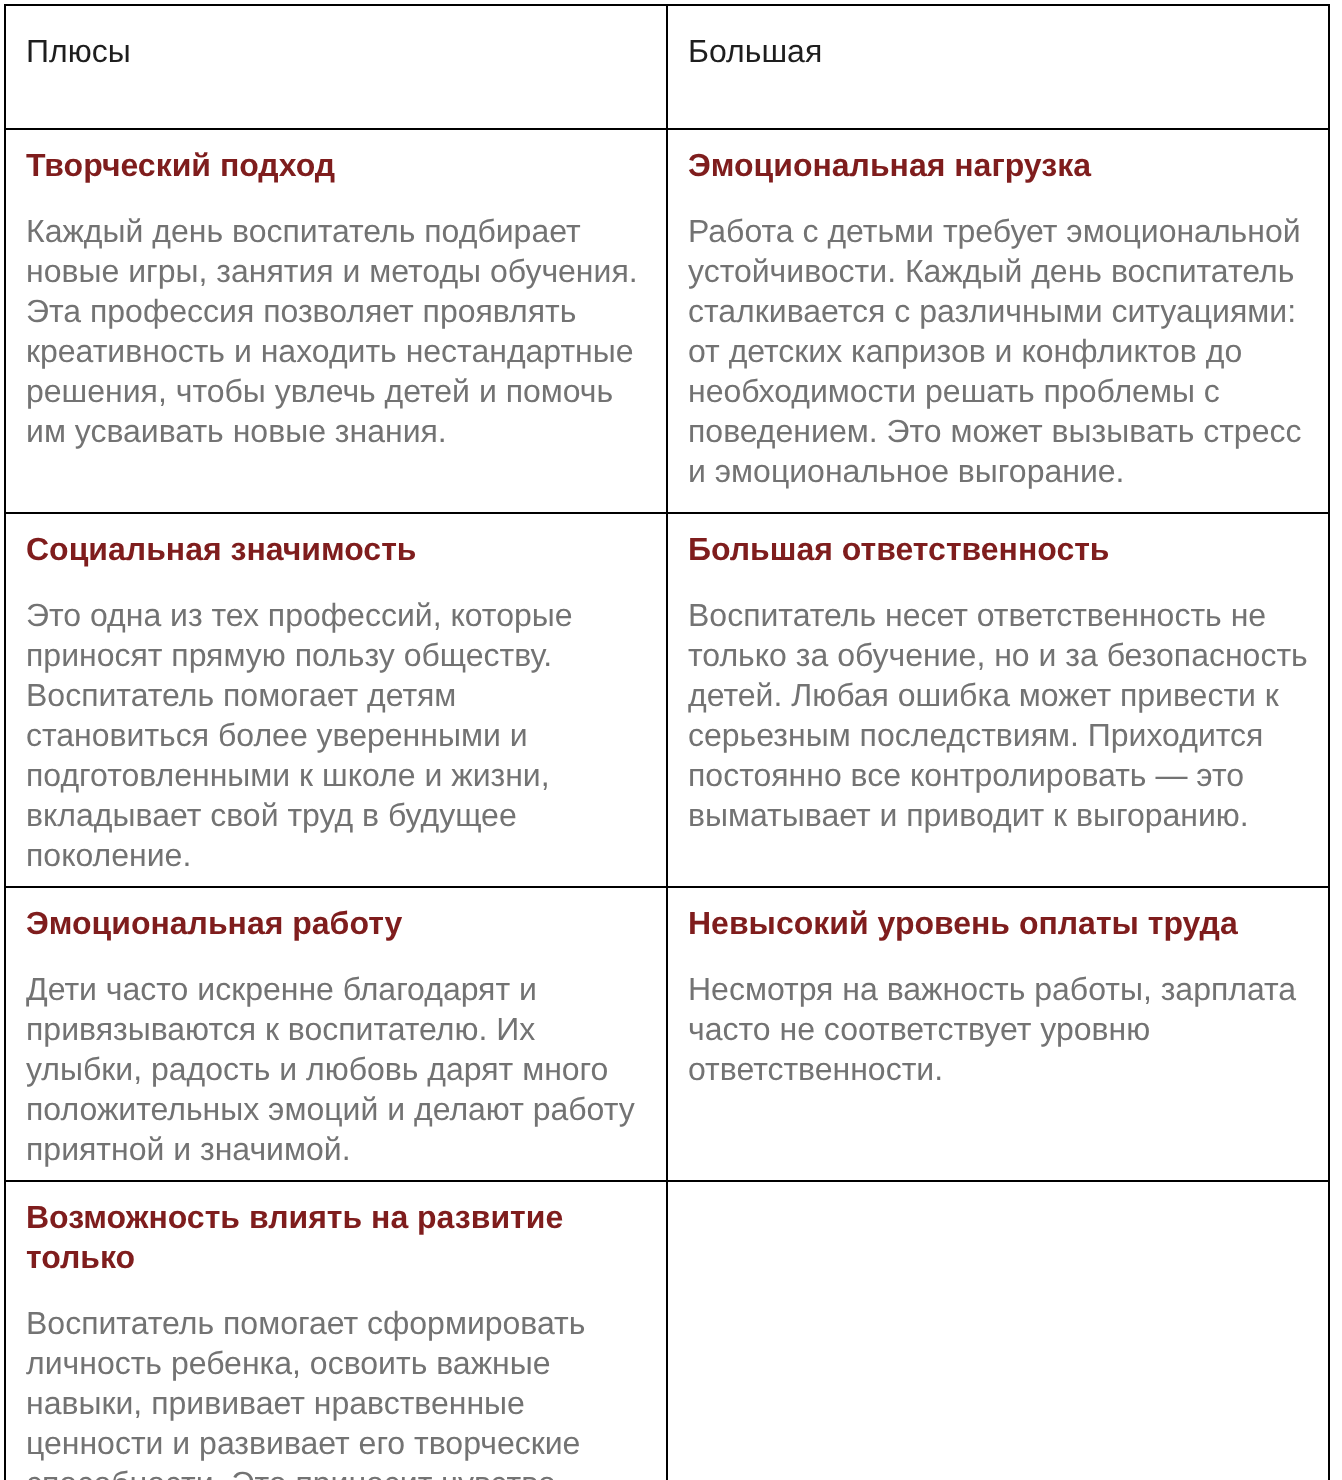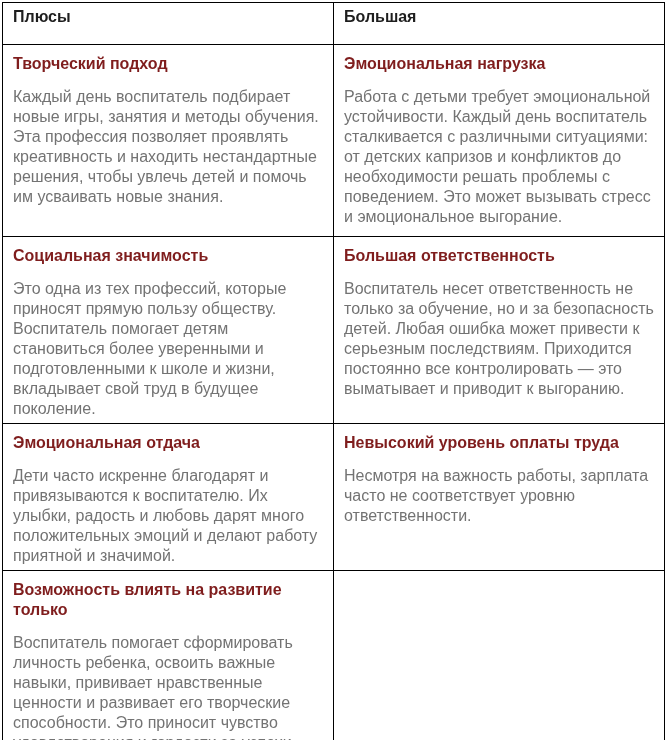--- a/index.html
+++ b/index.html
@@ -22,23 +22,23 @@
   }
   table.pros-cons th,
   table.pros-cons td {
     border: 1px solid #000000;
     vertical-align: top;
     text-align: left;
     padding: 9px 10px 4px 10px;
   }
   table.pros-cons th {
     height: 33px;
-    padding: 4px 10px;
+    padding: 14px 10px;
     font-size: 16px;
-    font-weight: bold;
+    font-weight: normal;
     color: #1e1e1e;
     line-height: 20px;
   }
   .cell-title {
     margin: 0 0 13px 0;
     font-size: 16px;
     font-weight: bold;
     color: #7f1d1d;
     line-height: 20px;
   }
@@ -79,21 +79,21 @@
         <h3 class="cell-title">Социальная значимость</h3>
         <p class="cell-text">Это одна из тех профессий, которые приносят прямую пользу обществу. Воспитатель помогает детям становиться более уверенными и подготовленными к школе и жизни, вкладывает свой труд в будущее поколение.</p>
       </td>
       <td>
         <h3 class="cell-title">Большая ответственность</h3>
         <p class="cell-text">Воспитатель несет ответственность не только за обучение, но и за безопасность детей. Любая ошибка может привести к серьезным последствиям. Приходится постоянно все контролировать — это выматывает и приводит к выгоранию.</p>
       </td>
     </tr>
     <tr class="r3">
       <td>
-        <h3 class="cell-title">Эмоциональная отдача</h3>
+        <h3 class="cell-title">Эмоциональная работу</h3>
         <p class="cell-text">Дети часто искренне благодарят и привязываются к воспитателю. Их улыбки, радость и любовь дарят много положительных эмоций и делают работу приятной и значимой.</p>
       </td>
       <td>
         <h3 class="cell-title">Невысокий уровень оплаты труда</h3>
         <p class="cell-text">Несмотря на важность работы, зарплата часто не соответствует уровню ответственности.</p>
       </td>
     </tr>
     <tr class="r4">
       <td>
         <h3 class="cell-title">Возможность влиять на развитие только</h3>

